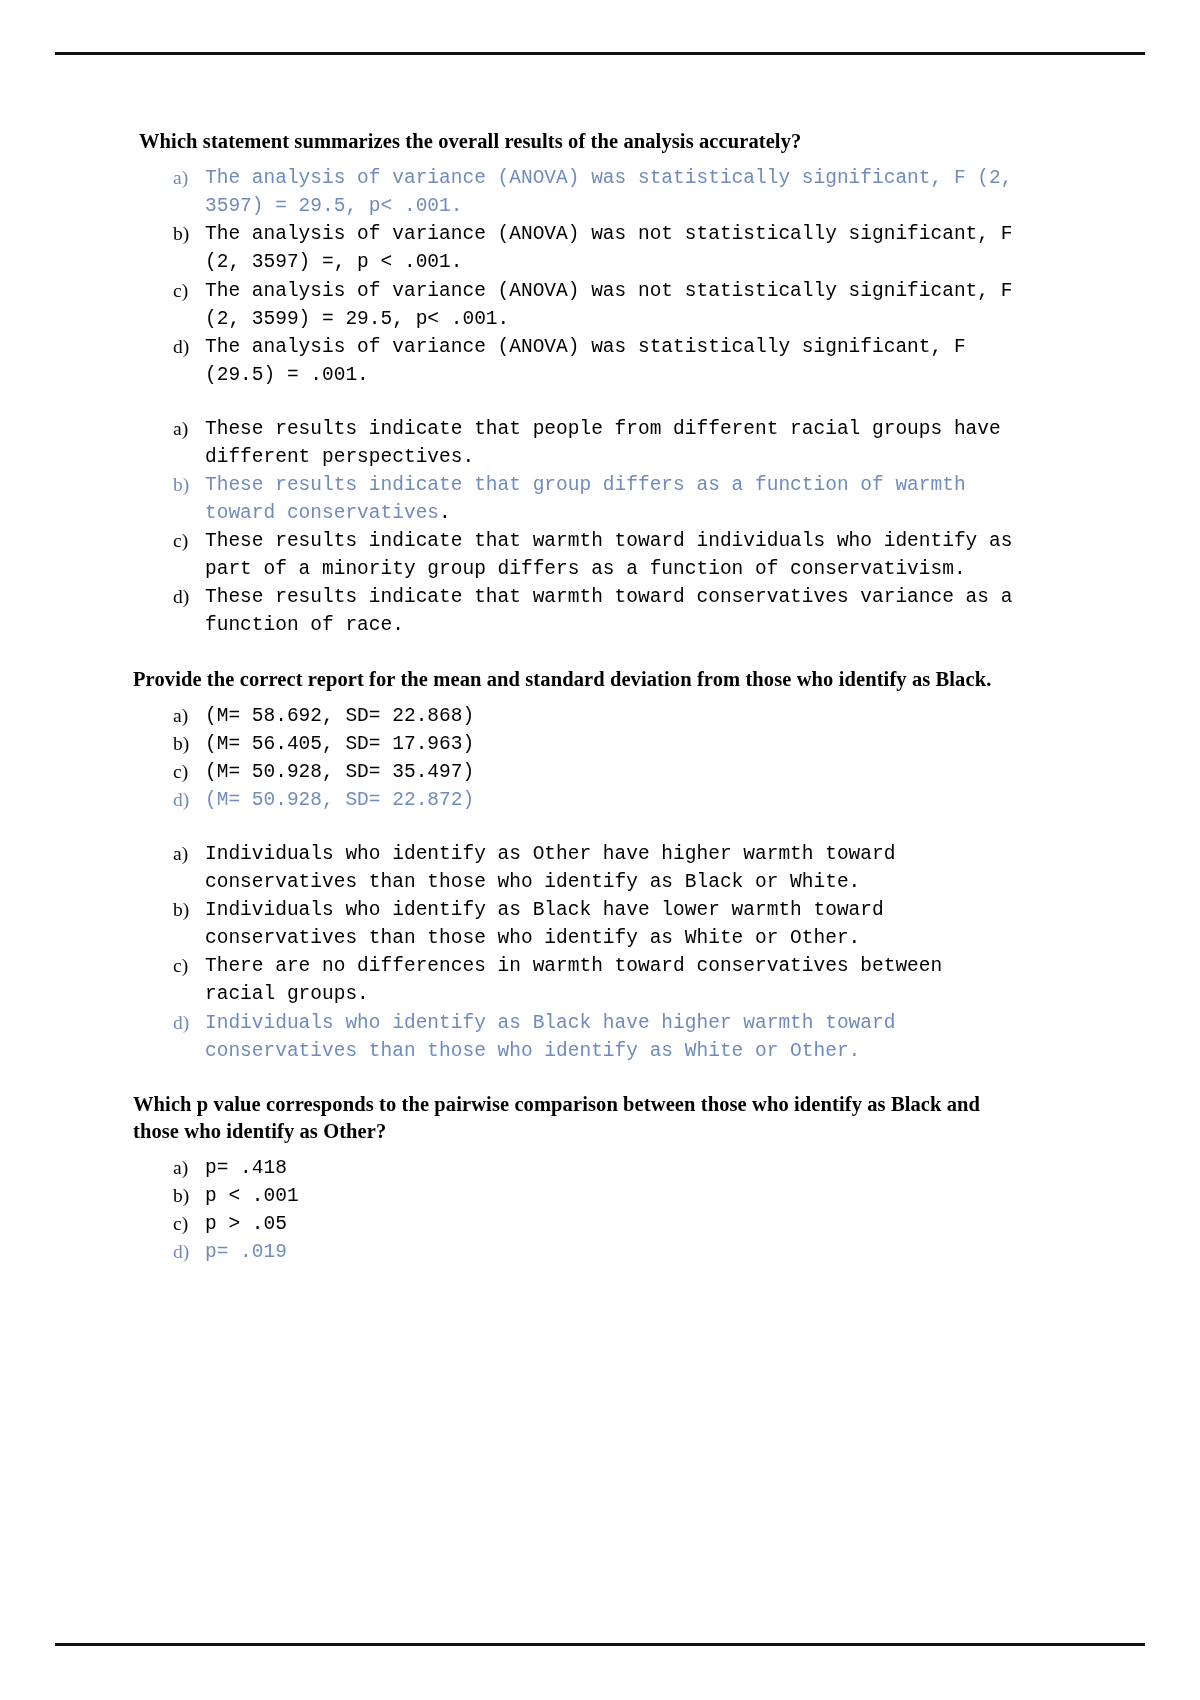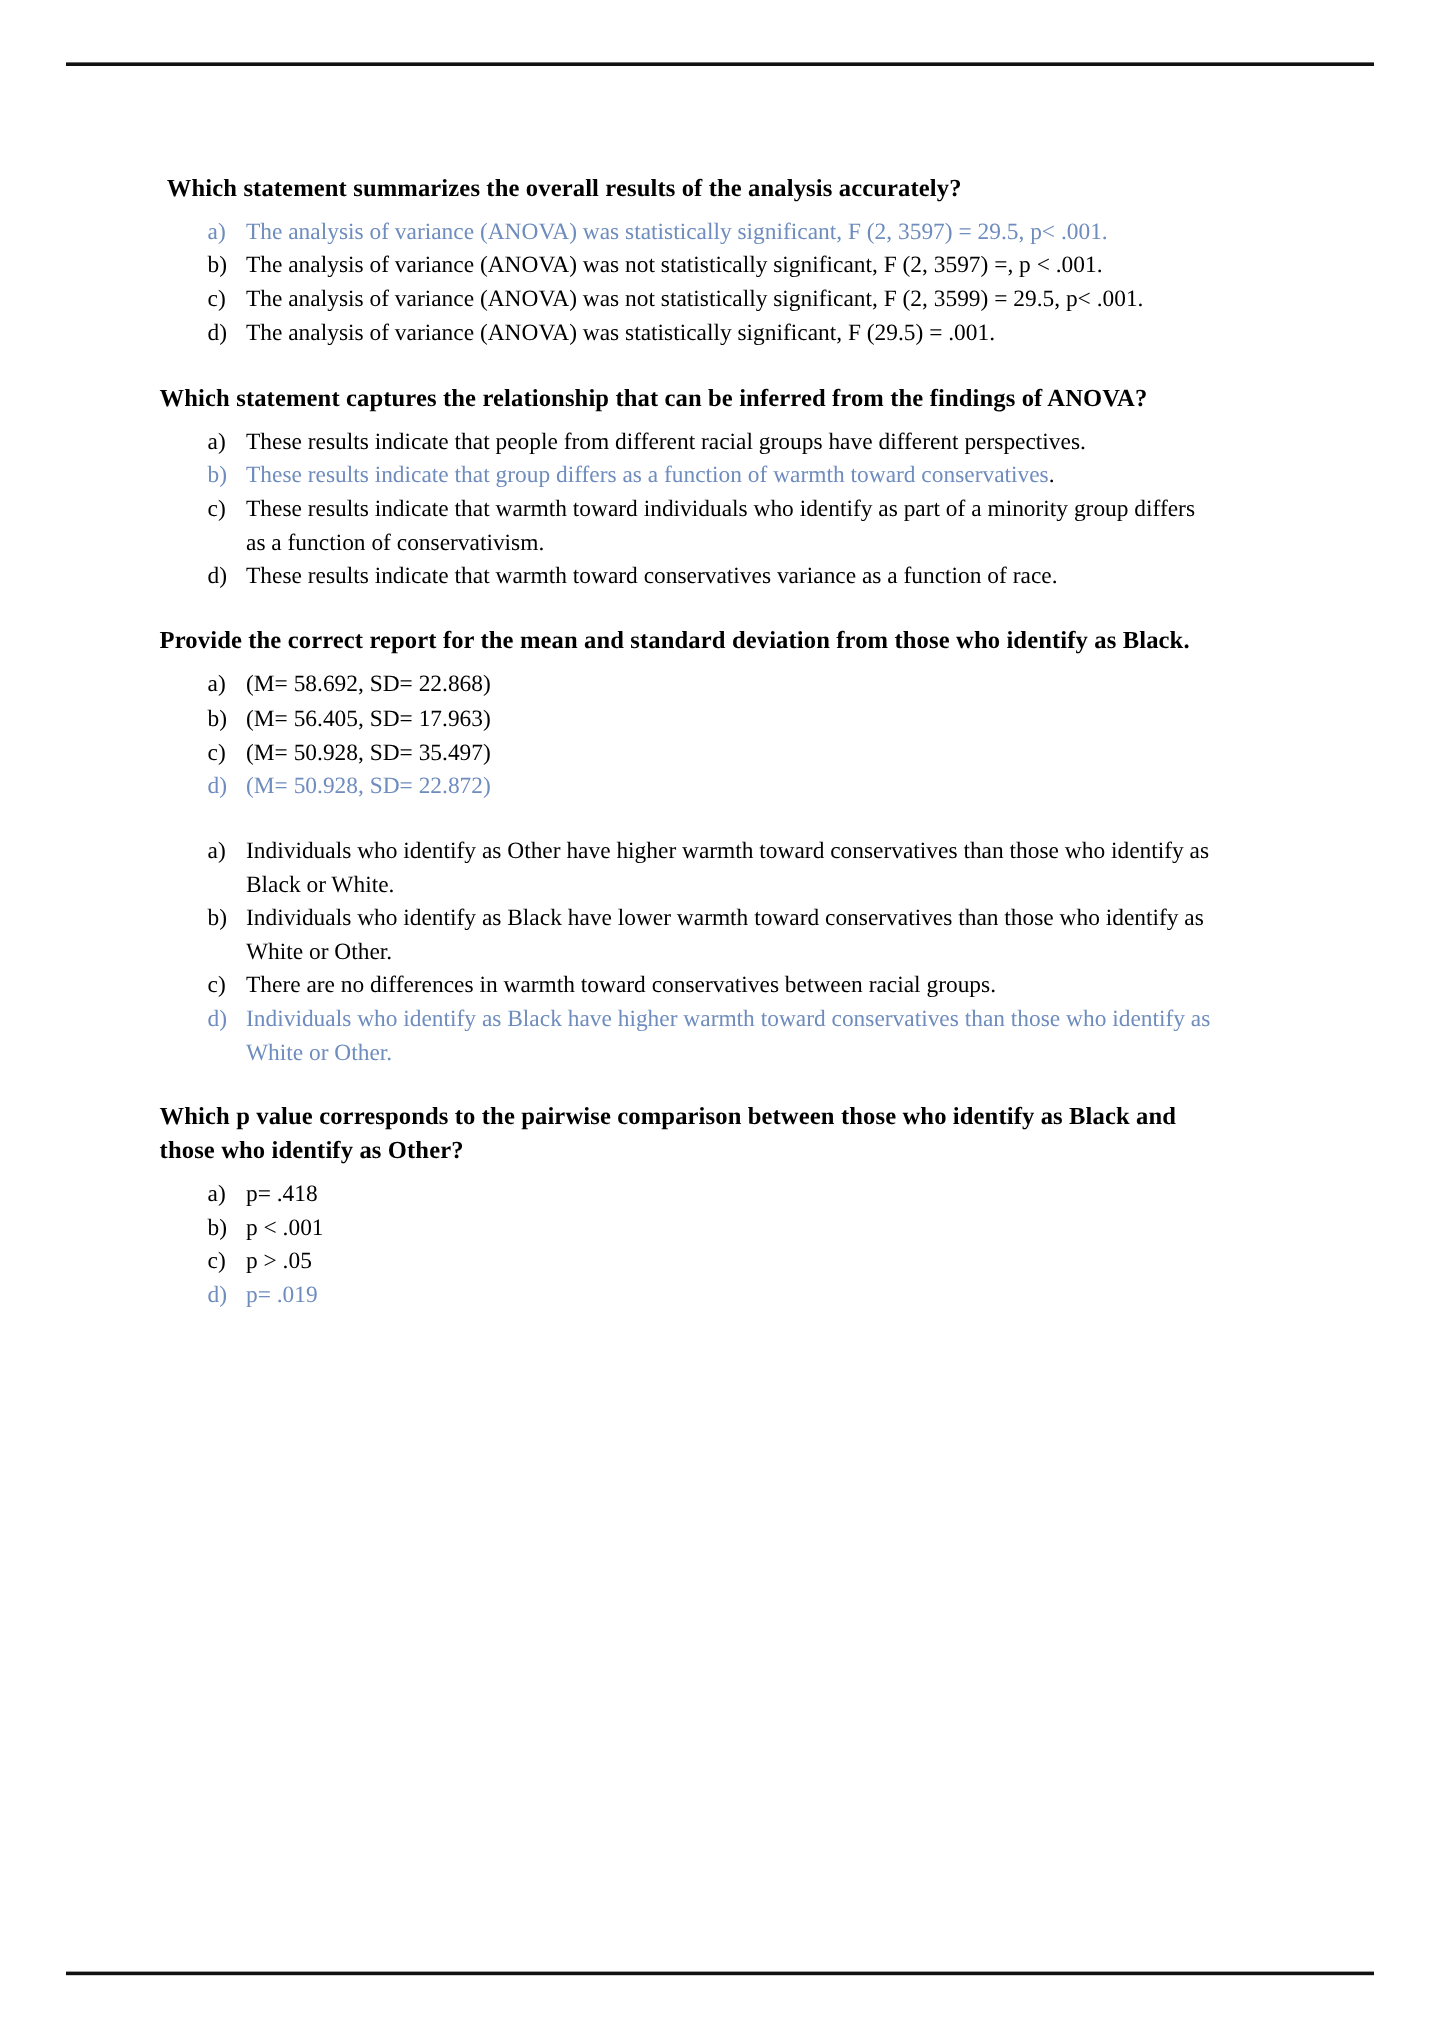--- a/index.html
+++ b/index.html
@@ -35,21 +35,21 @@
     position: absolute;
     left: 133px;
     top: 128px;
     width: 880px;
   }
 
   .question {
     font-weight: bold;
     font-size: 20.5px;
     line-height: 1.33;
-    margin: 16px 0 0 0;
+    margin: 0 0 0 0;
     letter-spacing: 0.1px;
   }
   .question.indented { padding-left: 6px; }
 
   .options {
     list-style: none;
     margin: 9px 0 26px 0;
     padding: 0 0 0 40px;
   }
   .options li {
@@ -60,20 +60,21 @@
     margin: 0;
     padding: 0;
   }
   .options li .marker {
     flex: 0 0 auto;
     width: 32px;
     text-align: left;
   }
   .options li .opt-text {
     flex: 1 1 auto;
+    font-family: Liberation Mono, monospace;
   }
   .opt-blue, .opt-blue .marker, .opt-blue .opt-text {
     color: #6e8cbd;
   }
   .trail-black { color: #000000; }
   .block { margin-bottom: 0; }
 </style>
 </head>
 <body>
 
@@ -100,21 +101,20 @@
           <span class="opt-text">The analysis of variance (ANOVA) was not statistically significant, F (2, 3599) = 29.5, p&lt; .001.</span>
         </li>
         <li>
           <span class="marker">d)</span>
           <span class="opt-text">The analysis of variance (ANOVA) was statistically significant, F (29.5) = .001.</span>
         </li>
       </ul>
     </div>
 
     <div class="block">
-      <p class="question">Which statement captures the relationship that can be inferred from the findings of ANOVA?</p>
       <ul class="options">
         <li>
           <span class="marker">a)</span>
           <span class="opt-text">These results indicate that people from different racial groups have different perspectives.</span>
         </li>
         <li class="opt-blue">
           <span class="marker">b)</span>
           <span class="opt-text"><span>These results indicate that group differs as a function of warmth toward conservatives</span><span class="trail-black">.</span></span>
         </li>
         <li>

